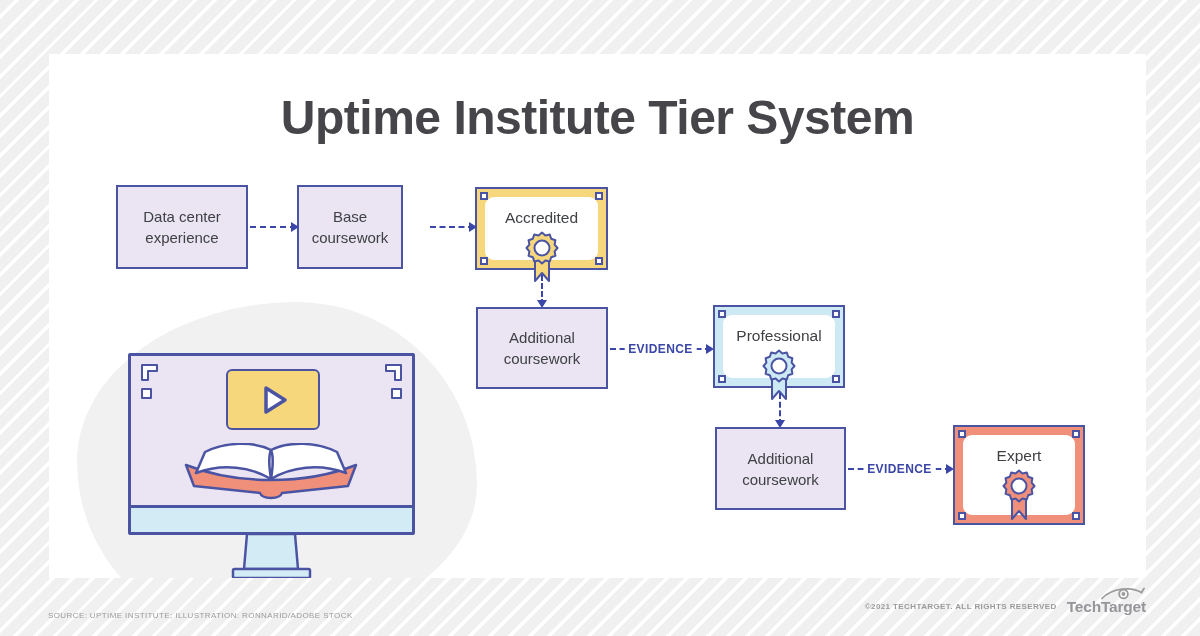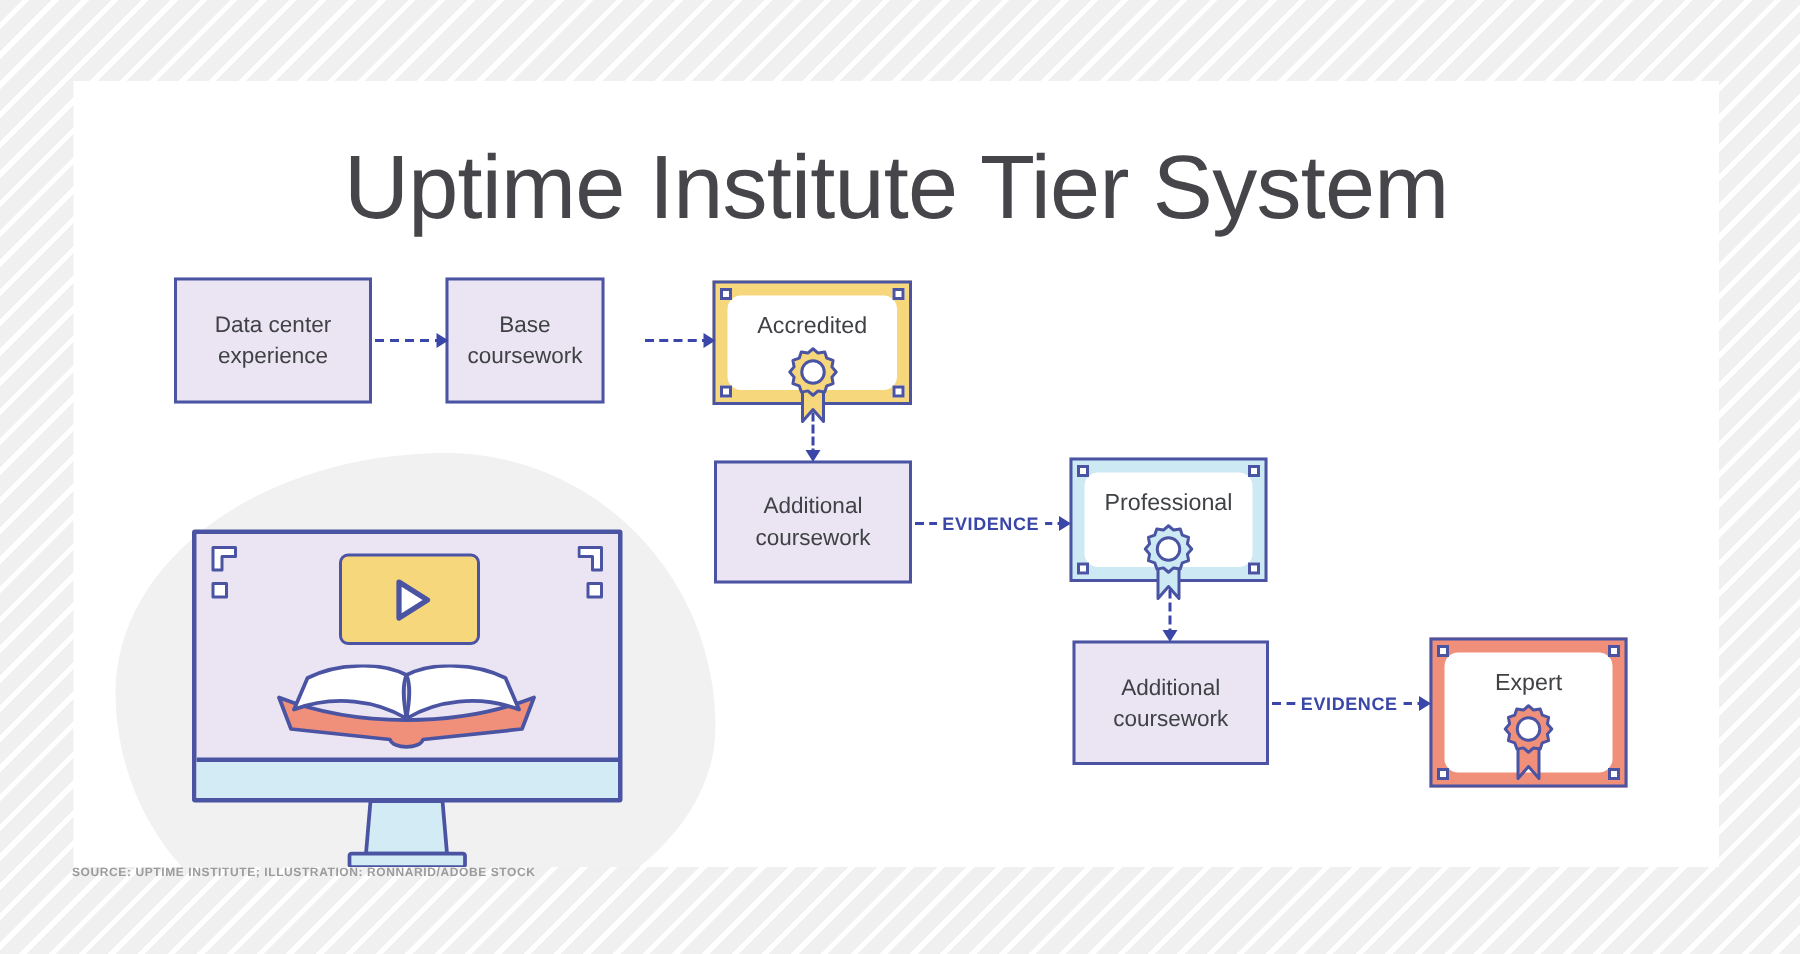--- a/index.html
+++ b/index.html
@@ -8,21 +8,21 @@
   #stage {
     position:relative; width:1200px; height:636px; overflow:hidden;
     background:repeating-linear-gradient(135deg, var(--stripe-base,#eff0ef) 0 10.5px, #ffffff 10.5px 14px);
   }
   #canvas {
     position:absolute; left:49px; top:54px; width:1097px; height:524px;
     background:var(--canvas,#fff); overflow:hidden;
   }
   .page-title {
     position:absolute; left:0; top:36px; width:100%;
-    text-align:center; font-size:60px; font-weight:normal;
+    text-align:center; font-size:48px; font-weight:bold;
     letter-spacing:-0.5px; color:var(--title,#46464a);
   }
   
   .flow-box {
     position:absolute; background:var(--lavender,#eae4f3);
     border:2px solid var(--indigo,#4b54a3);
     display:flex; align-items:center; justify-content:center;
     text-align:center; color:var(--text-dark,#3f4145);
     font-size:15px; line-height:1.4;
   }
@@ -97,22 +97,22 @@
   .play-panel path { fill:#fff; stroke:var(--indigo,#4b54a3); stroke-width:3.5; stroke-linejoin:round; }
   .book-svg { position:absolute; left:131px; top:389px; }
   .book-svg path { stroke:var(--indigo,#4b54a3); stroke-width:2.5; stroke-linejoin:round; }
   .book-cover { fill:var(--coral,#f0907a); }
   .book-page  { fill:#fff; }
   .stand-svg { position:absolute; left:182px; top:479px; }
   .stand-svg path, .stand-svg rect { fill:var(--bar-blue,#d2ebf4); stroke:var(--indigo,#4b54a3); stroke-width:2.5; stroke-linejoin:round; }
 
   
   .footer-source {
-    position:absolute; left:48px; top:577px;
-    font-size:8px; font-weight:bold; letter-spacing:0.4px;
+    position:absolute; left:48px; top:611px;
+    font-size:8px; font-weight:normal; letter-spacing:0.4px;
     color:var(--footer-gray,#9b9b9b);
   }
   .footer-right {
     position:absolute; right:54px; top:586px;
     display:flex; align-items:flex-end; gap:10px;
   }
   .footer-copyright {
     font-size:8px; font-weight:bold; letter-spacing:0.4px;
     color:var(--footer-gray,#9b9b9b); margin-bottom:4px; white-space:nowrap;
   }
@@ -223,13 +223,25 @@
       <span class="evidence-label">EVIDENCE</span>
     </div>
     <div class="v-dash" style="left:730px; top:339px; height:32px;"></div>
     <div class="evidence-line" style="left:799px; top:414px; width:103px;">
       <span class="evidence-label">EVIDENCE</span>
     </div>
 
   </div>
 
   <div class="footer-source">SOURCE: UPTIME INSTITUTE; ILLUSTRATION: RONNARID/ADOBE STOCK</div>
+  <div class="footer-right">
+    <span class="footer-copyright">©2021 TECHTARGET. ALL RIGHTS RESERVED</span>
+    <div class="tt-logo">
+      <svg class="tt-eye" width="44" height="14" viewBox="0 0 44 14">
+        <path class="stroke" d="M1,12.5 C11,1.5 31,0.5 40.5,6.5"></path>
+        <path class="stroke" d="M40.5,6.5 L43,2.5"></path>
+        <circle class="stroke" cx="22.5" cy="8" r="4.4"></circle>
+        <circle class="fill" cx="22.5" cy="8" r="1.9"></circle>
+      </svg>
+      <span class="tt-text">TechTarget</span>
+    </div>
+  </div>
 </div>
 
 </body></html>

